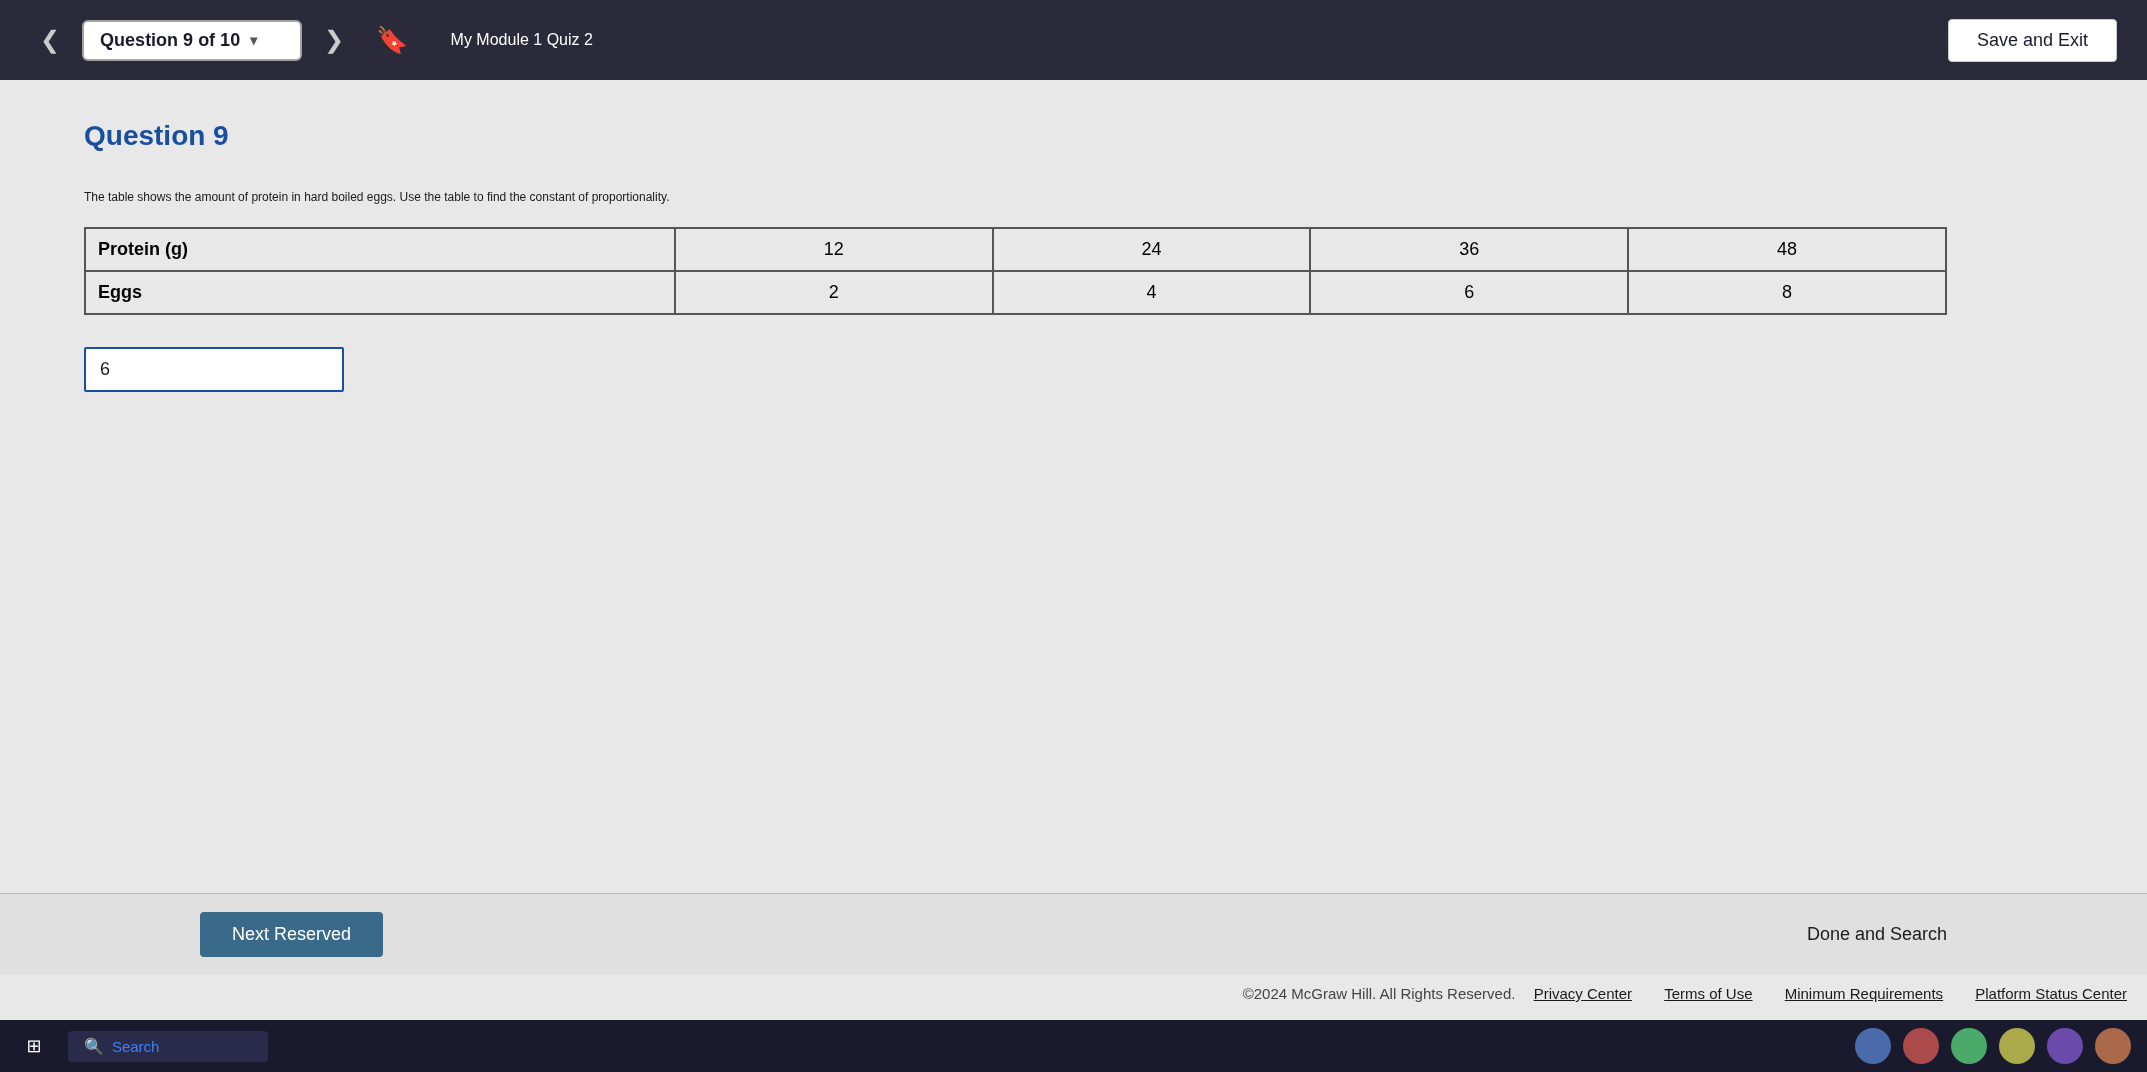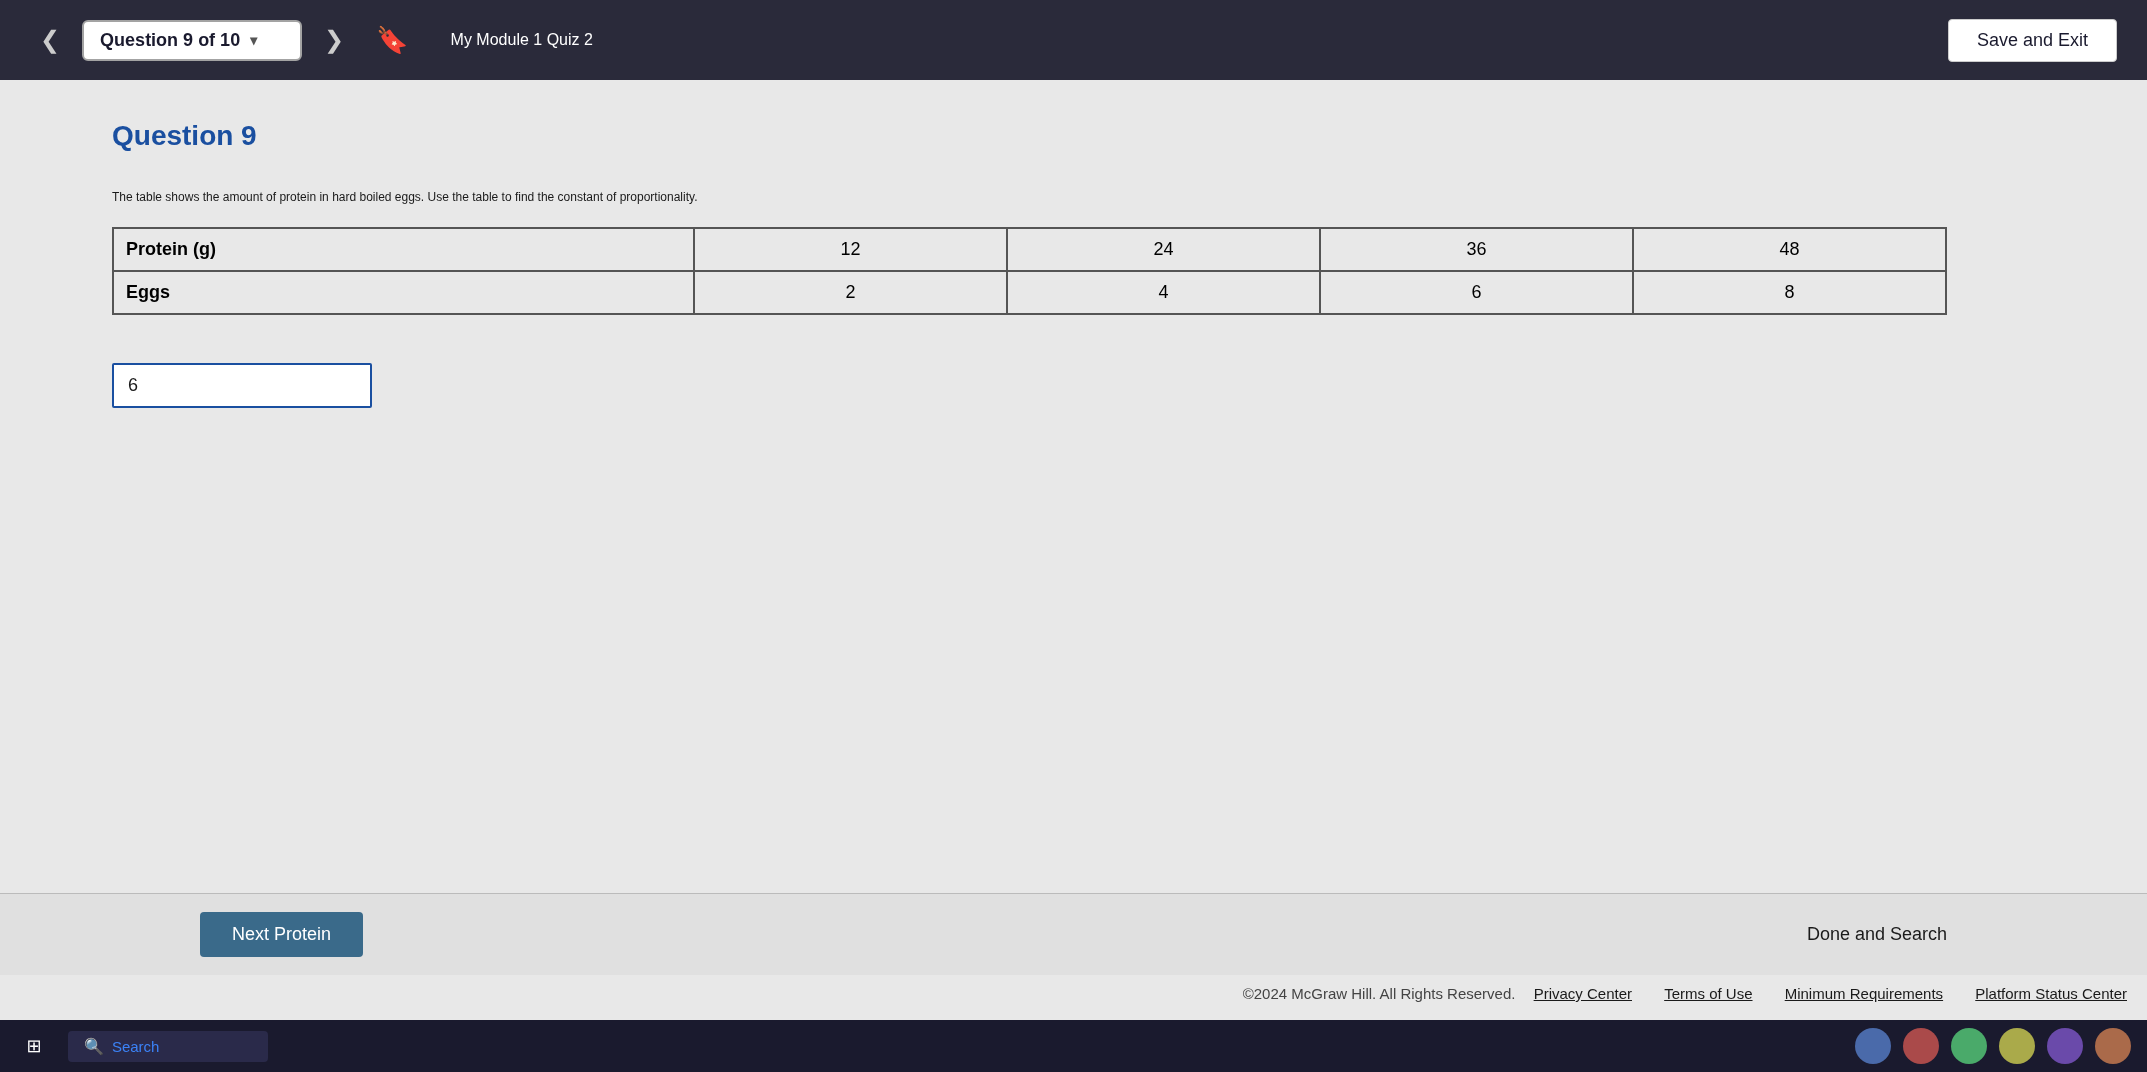--- a/index.html
+++ b/index.html
@@ -79,21 +79,21 @@
       font-size: 18px;
       font-weight: 500;
       padding: 10px 28px;
       cursor: pointer;
     }
 
     
     .main-content {
       background: #e8e8e8;
       flex: 1;
-      padding: 40px 200px 20px 112px;
+      padding: 40px 200px 20px 84px;
       display: flex;
       flex-direction: column;
     }
 
     .question-title {
       color: #1a4fa0;
       font-size: 28px;
       font-weight: bold;
       margin-bottom: 36px;
     }
@@ -101,21 +101,21 @@
     .question-body {
       font-size: 12px;
       color: #1a1a1a;
       margin-bottom: 20px;
       line-height: 1.6;
     }
 
     
     .data-table {
       border-collapse: collapse;
-      margin-bottom: 48px;
+      margin-bottom: 32px;
       font-size: 18px;
     }
 
     .data-table td, .data-table th {
       border: 2px solid #555;
       padding: 10px 24px;
       text-align: center;
       min-width: 60px;
     }
 
@@ -270,21 +270,21 @@
       </tr>
     </tbody>
   </table>
 
   <input class="answer-input" type="text" value="6" style="">
 
   <div class="content-spacer"></div>
 </div>
 
 <div class="bottom-bar">
-  <button class="next-question-btn">Next Protein</button>
+  <button class="next-question-btn">Next Reserved</button>
   <span class="done-review-link">Done and Search</span>
 </div>
 
 <div class="footer">
   <span>©2024 McGraw Hill. All Rights Reserved.</span>
   <a>Privacy Center</a>
   <a>Terms of Use</a>
   <a>Minimum Requirements</a>
   <a>Platform Status Center</a>
 </div>

